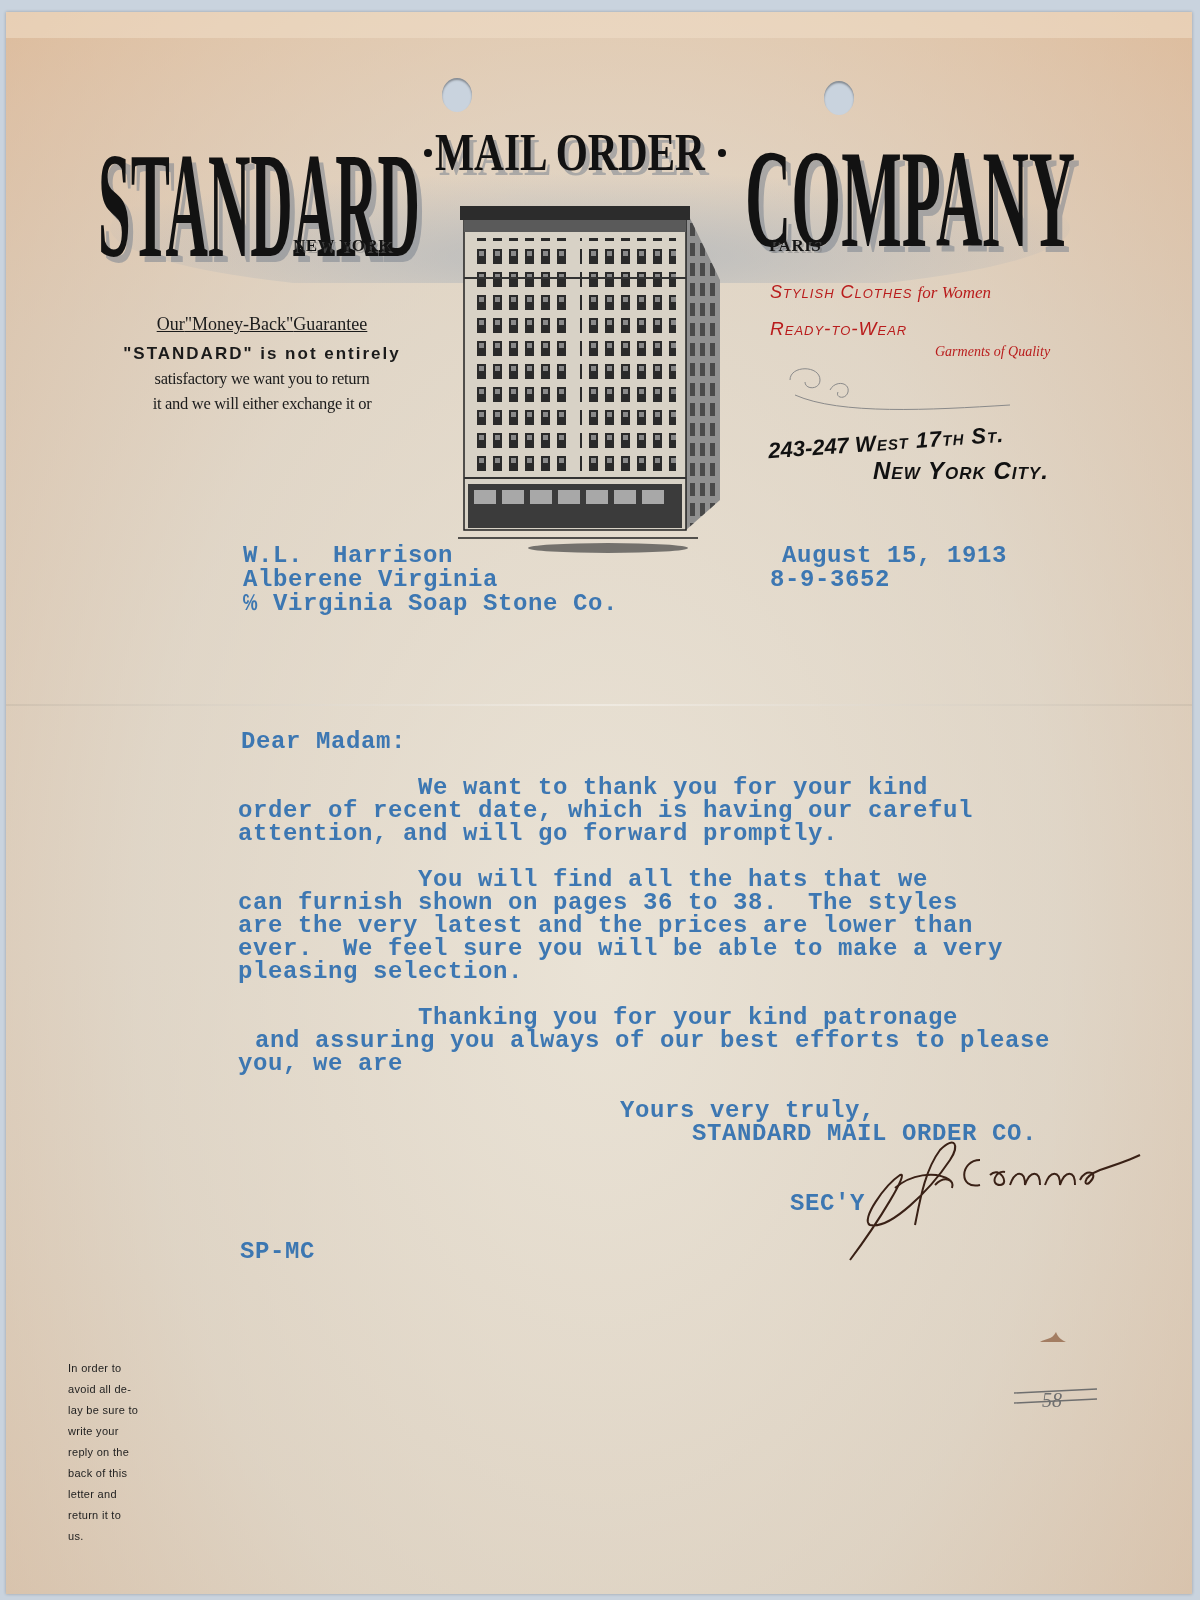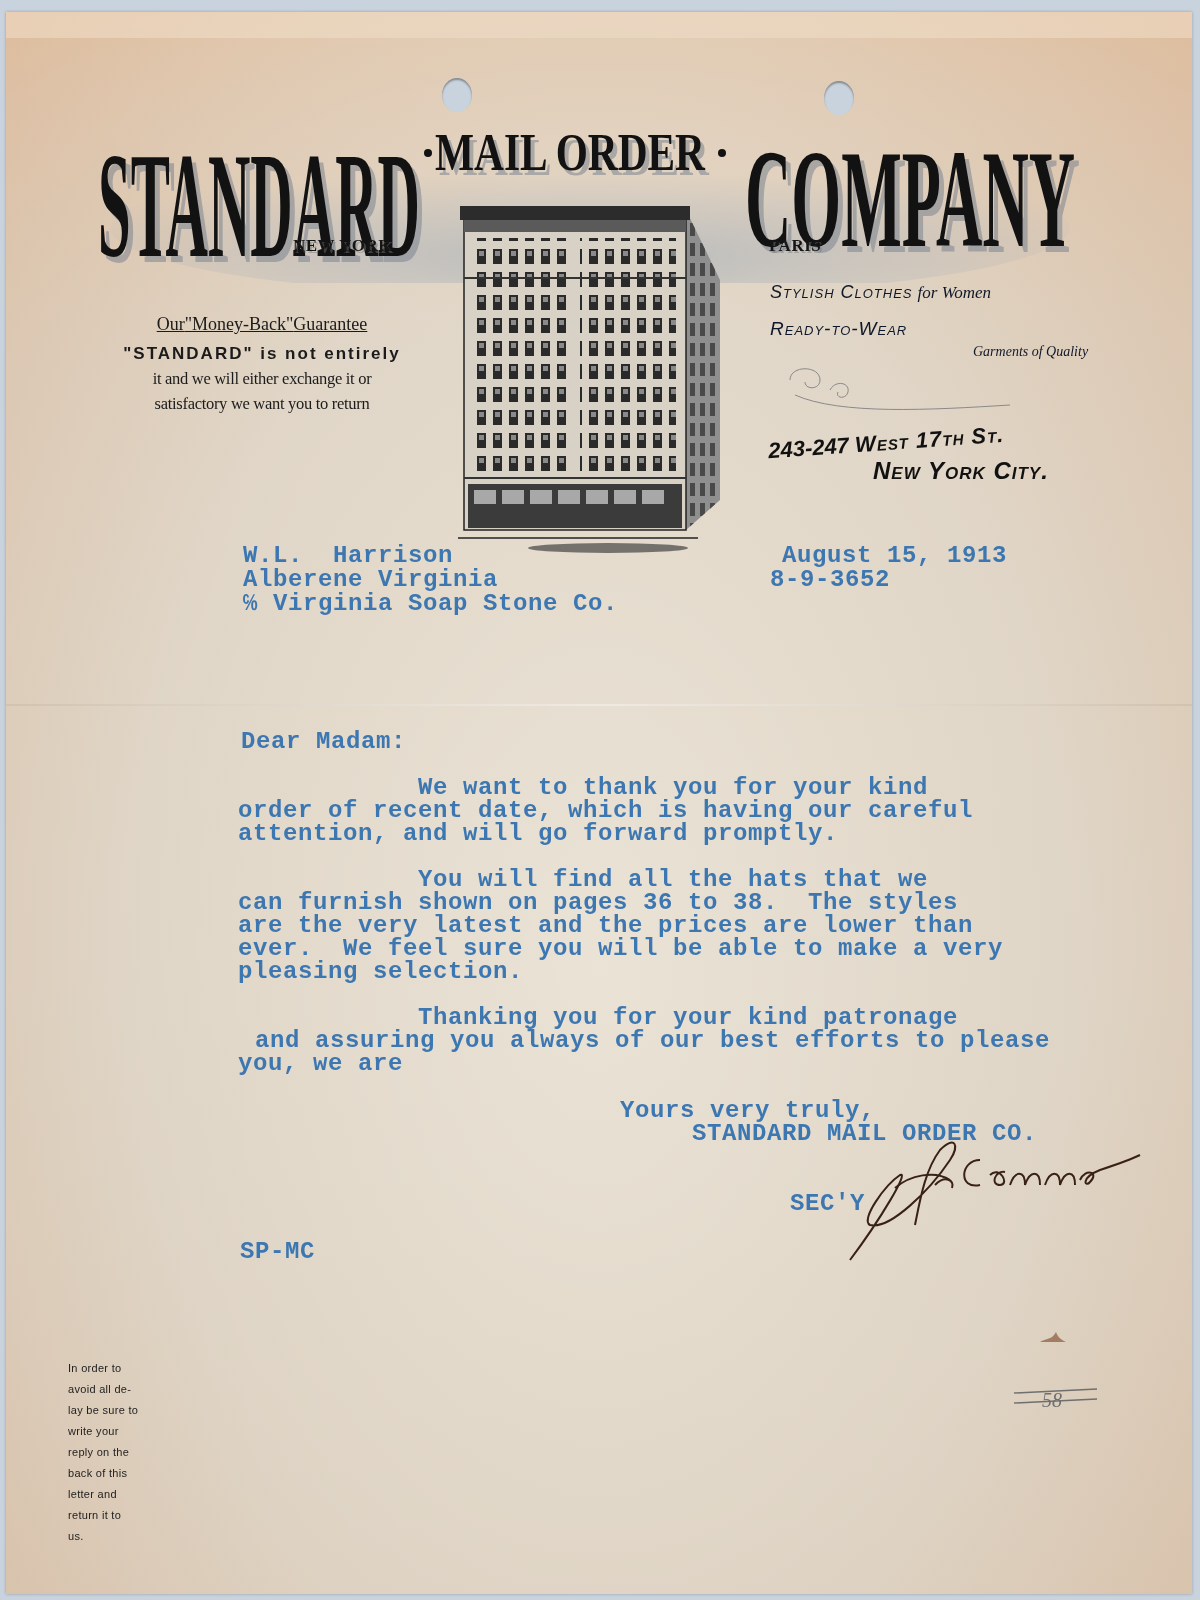--- a/index.html
+++ b/index.html
@@ -42,21 +42,21 @@
     color: #1b1b1b; font-family: "Liberation Serif", serif;
   }
   .guarantee .title { font-size: 18px; margin-bottom: 6px; }
   .guarantee .title u { text-decoration: underline; }
   .guarantee .line { font-size: 16.5px; line-height: 25px; letter-spacing: -0.3px; }
   .guarantee .std { font-family: "Liberation Sans", sans-serif; font-size: 17px; letter-spacing: 2px; font-weight: bold; }
   .building {
     position: absolute; left: 458px; top: 200px; width: 280px; height: 355px;
   }
   .tagline {
-    position: absolute; color: #0f172a; font-family: "Liberation Sans", sans-serif; font-style: italic;
+    position: absolute; color: #b91c1c; font-family: "Liberation Sans", sans-serif; font-style: italic;
   }
   .sc { font-variant: small-caps; letter-spacing: 1px; }
   .addr { position: absolute; color: #111; font-family: "Liberation Sans", sans-serif; font-style: italic; font-weight: bold; }
   
   .typed {
     position: absolute; font-family: "Liberation Mono", monospace; color: #2f6fb0;
     font-size: 24px; line-height: 23.5px; font-weight: bold; white-space: pre;
     letter-spacing: 0.6px; opacity: 0.92;
   }
   .sidenote {
@@ -98,22 +98,22 @@
 </div>
 
 <div class="city" style="left:293px; top:236px;">NEW YORK</div>
 <div class="city" style="left:769px; top:236px;">PARIS</div>
 
 <div class="guarantee">
   <div class="title">
     <u>Our</u><u>"Money-Back"</u><u>Guarantee</u>
   </div>
   <div class="line std">"STANDARD" is not entirely</div>
+  <div class="line">satisfactory we want you to return</div>
   <div class="line">it and we will either exchange it or</div>
-  <div class="line">satisfactory we want you to return</div>
 </div>
 
 <div class="building">
   <svg viewBox="0 0 280 355" width="280" height="355">
     <defs>
       <pattern id="win" x="0" y="0" width="16" height="23" patternUnits="userSpaceOnUse">
         <rect x="3" y="3" width="9" height="15" fill="#2a2a2a"></rect>
         <rect x="5" y="5" width="5" height="5" fill="#8a8a8a"></rect>
       </pattern>
       <pattern id="sidewin" x="0" y="0" width="10" height="20" patternUnits="userSpaceOnUse">
@@ -144,21 +144,21 @@
     <line x1="0" y1="338" x2="240" y2="338" stroke="#222" stroke-width="1.5"></line>
     <ellipse cx="150" cy="348" rx="80" ry="5" fill="#444" opacity="0.7"></ellipse>
   </svg>
 </div>
 
 <div class="tagline" style="left:770px; top:282px; font-size:18px;">
   <span class="sc">Stylish Clothes</span>
   <span style="font-family:'Liberation Serif',serif; font-size:17px;">for Women</span>
 </div>
 <div class="tagline sc" style="left:770px; top:318px; font-size:19px;">Ready-to-Wear</div>
-<div class="tagline" style="left:973px; top:344px; font-size:14px; font-family:'Liberation Serif',serif;">Garments of Quality</div>
+<div class="tagline" style="left:935px; top:344px; font-size:14px; font-family:'Liberation Serif',serif;">Garments of Quality</div>
 
 <svg style="position:absolute; left:780px; top:360px;" width="240" height="60">
   <path d="M10,20 C10,5 40,5 40,20 C40,30 25,30 25,22 M50,30 C55,20 70,22 68,32 C66,40 55,38 58,32 M15,35 C60,55 150,50 230,45" stroke="#8a8a8a" stroke-width="1" fill="none"></path>
 </svg>
 
 <div class="addr" style="left:768px; top:430px; font-size:22px; transform:rotate(-4deg);">
   <span>243-247</span>
   <span class="sc" style="font-size:22px;">West 17th St.</span>
 </div>
 <div class="addr sc" style="left:873px; top:457px; font-size:24px;">New York City.</div>

